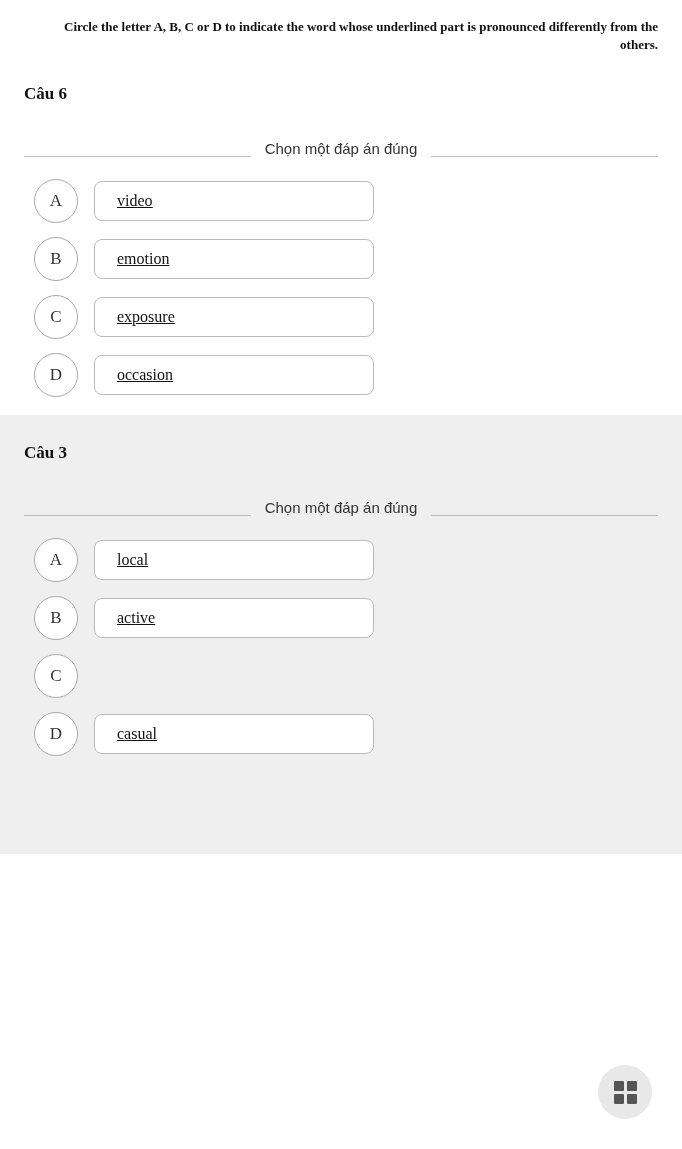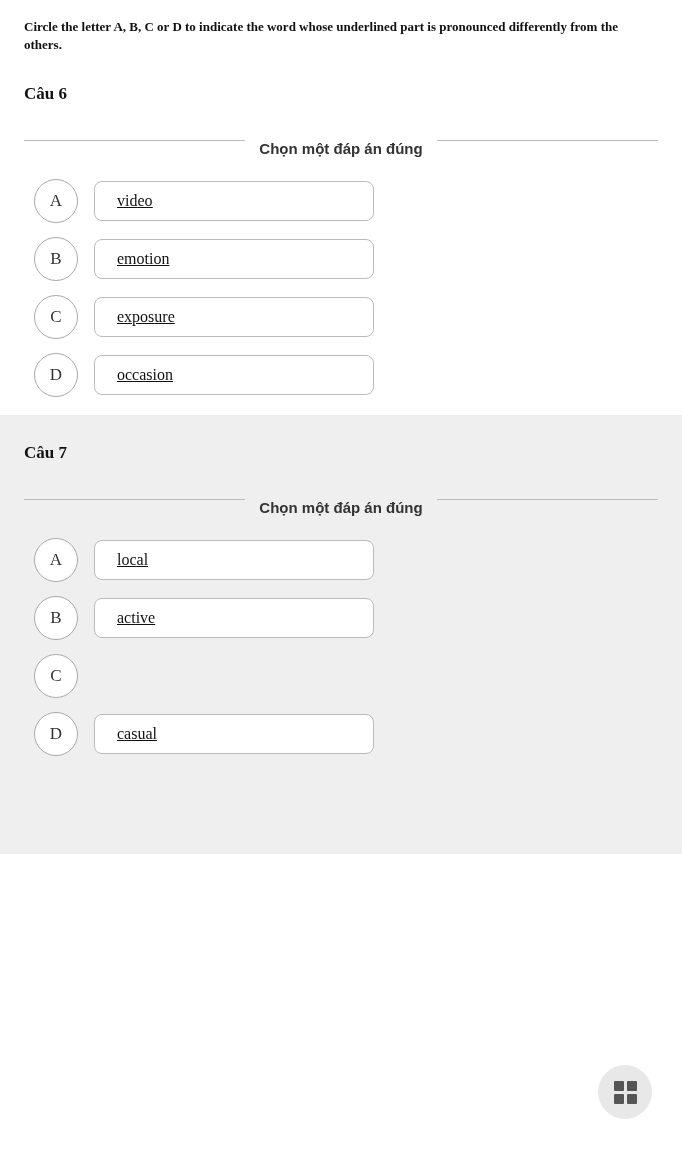--- a/index.html
+++ b/index.html
@@ -17,20 +17,21 @@
       position: relative;
     }
 
     
     .instruction {
       padding: 18px 24px 10px 24px;
       font-size: 13px;
       font-weight: bold;
       color: #111;
       line-height: 1.4;
+      text-align: right;
     }
 
     
     .question-block {
       background: #fff;
       padding: 10px 24px 18px 24px;
     }
     .question-block.gray-bg {
       background: #efefef;
     }
@@ -38,23 +39,22 @@
     .question-title {
       font-size: 17px;
       font-weight: bold;
       color: #111;
       margin-bottom: 18px;
     }
 
     
     .section-label-row {
       display: flex;
-      align-items: flex-start;
+      align-items: flex-end;
       margin-bottom: 22px;
-      font-weight: bold;
     }
     .section-line {
       flex: 1;
       height: 1px;
       background: #bbb;
     }
     .section-label {
       font-size: 15px;
       color: #333;
       padding: 0 14px;
@@ -184,21 +184,21 @@
         <div class="option-box wide">
           <span class="underline">o</span>ccasion
         </div>
       </div>
 
     </div>
   </div>
 
   <div class="question-block gray-bg">
     <div class="spacer"></div>
-    <div class="question-title">Câu 7</div>
+    <div class="question-title">Câu 3</div>
     <div class="spacer"></div>
 
     <div class="section-label-row">
       <div class="section-line"></div>
       <div class="section-label">Chọn một đáp án đúng</div>
       <div class="section-line"></div>
     </div>
 
     <div class="options-list">
 

